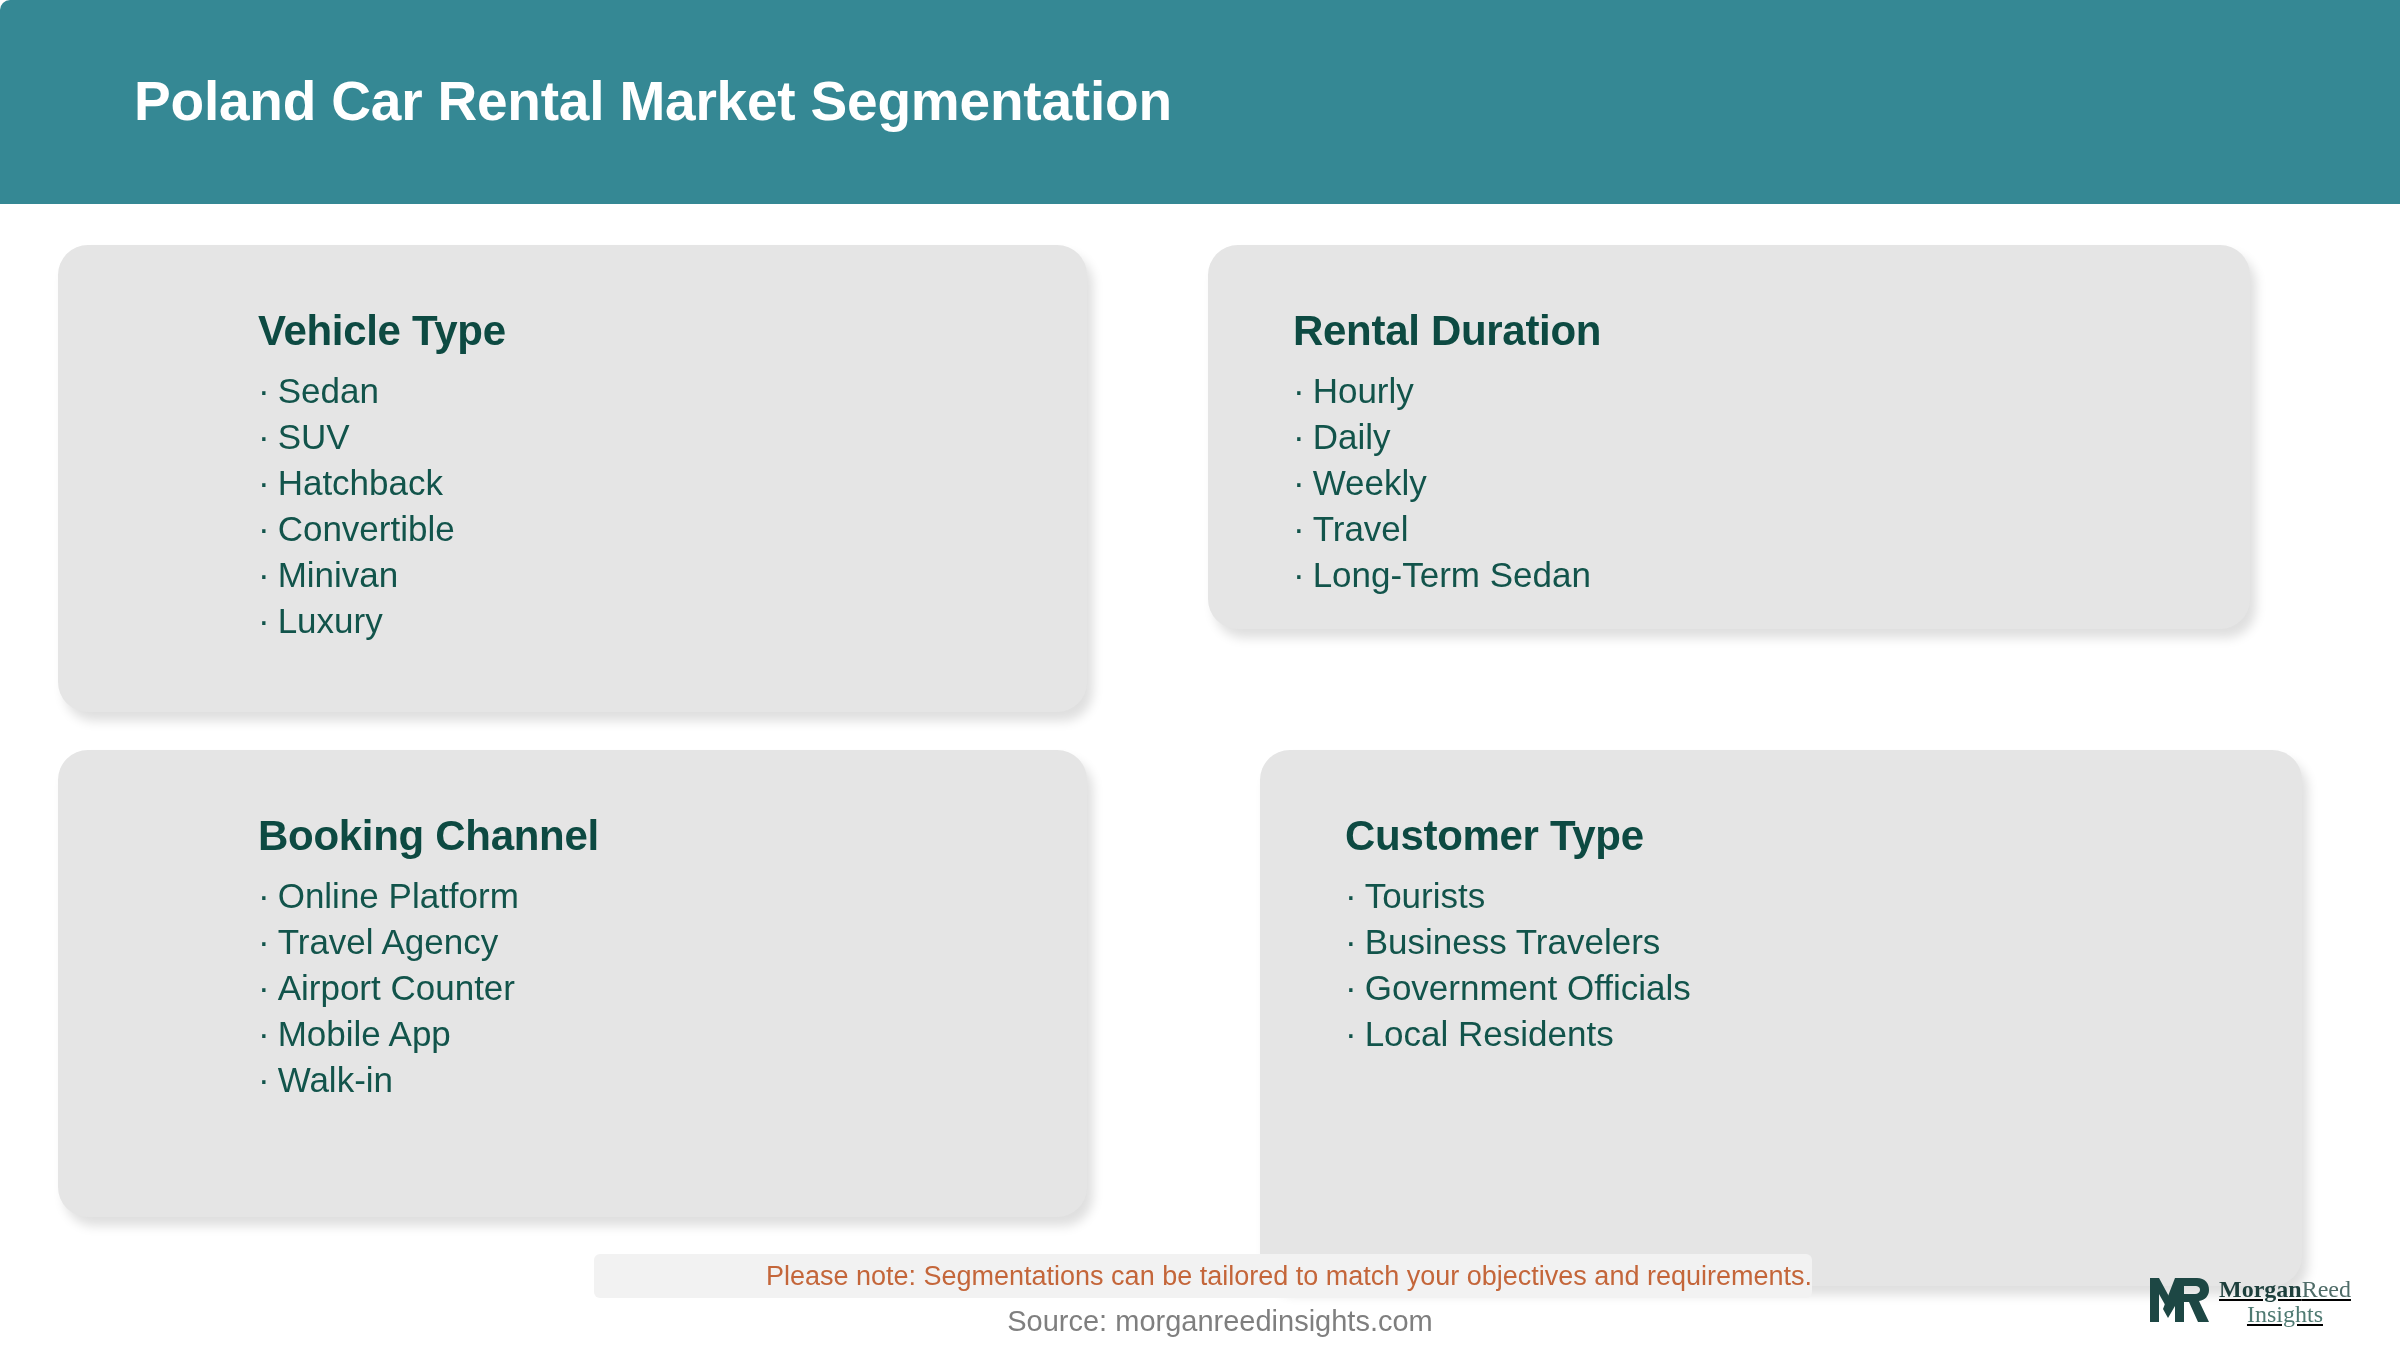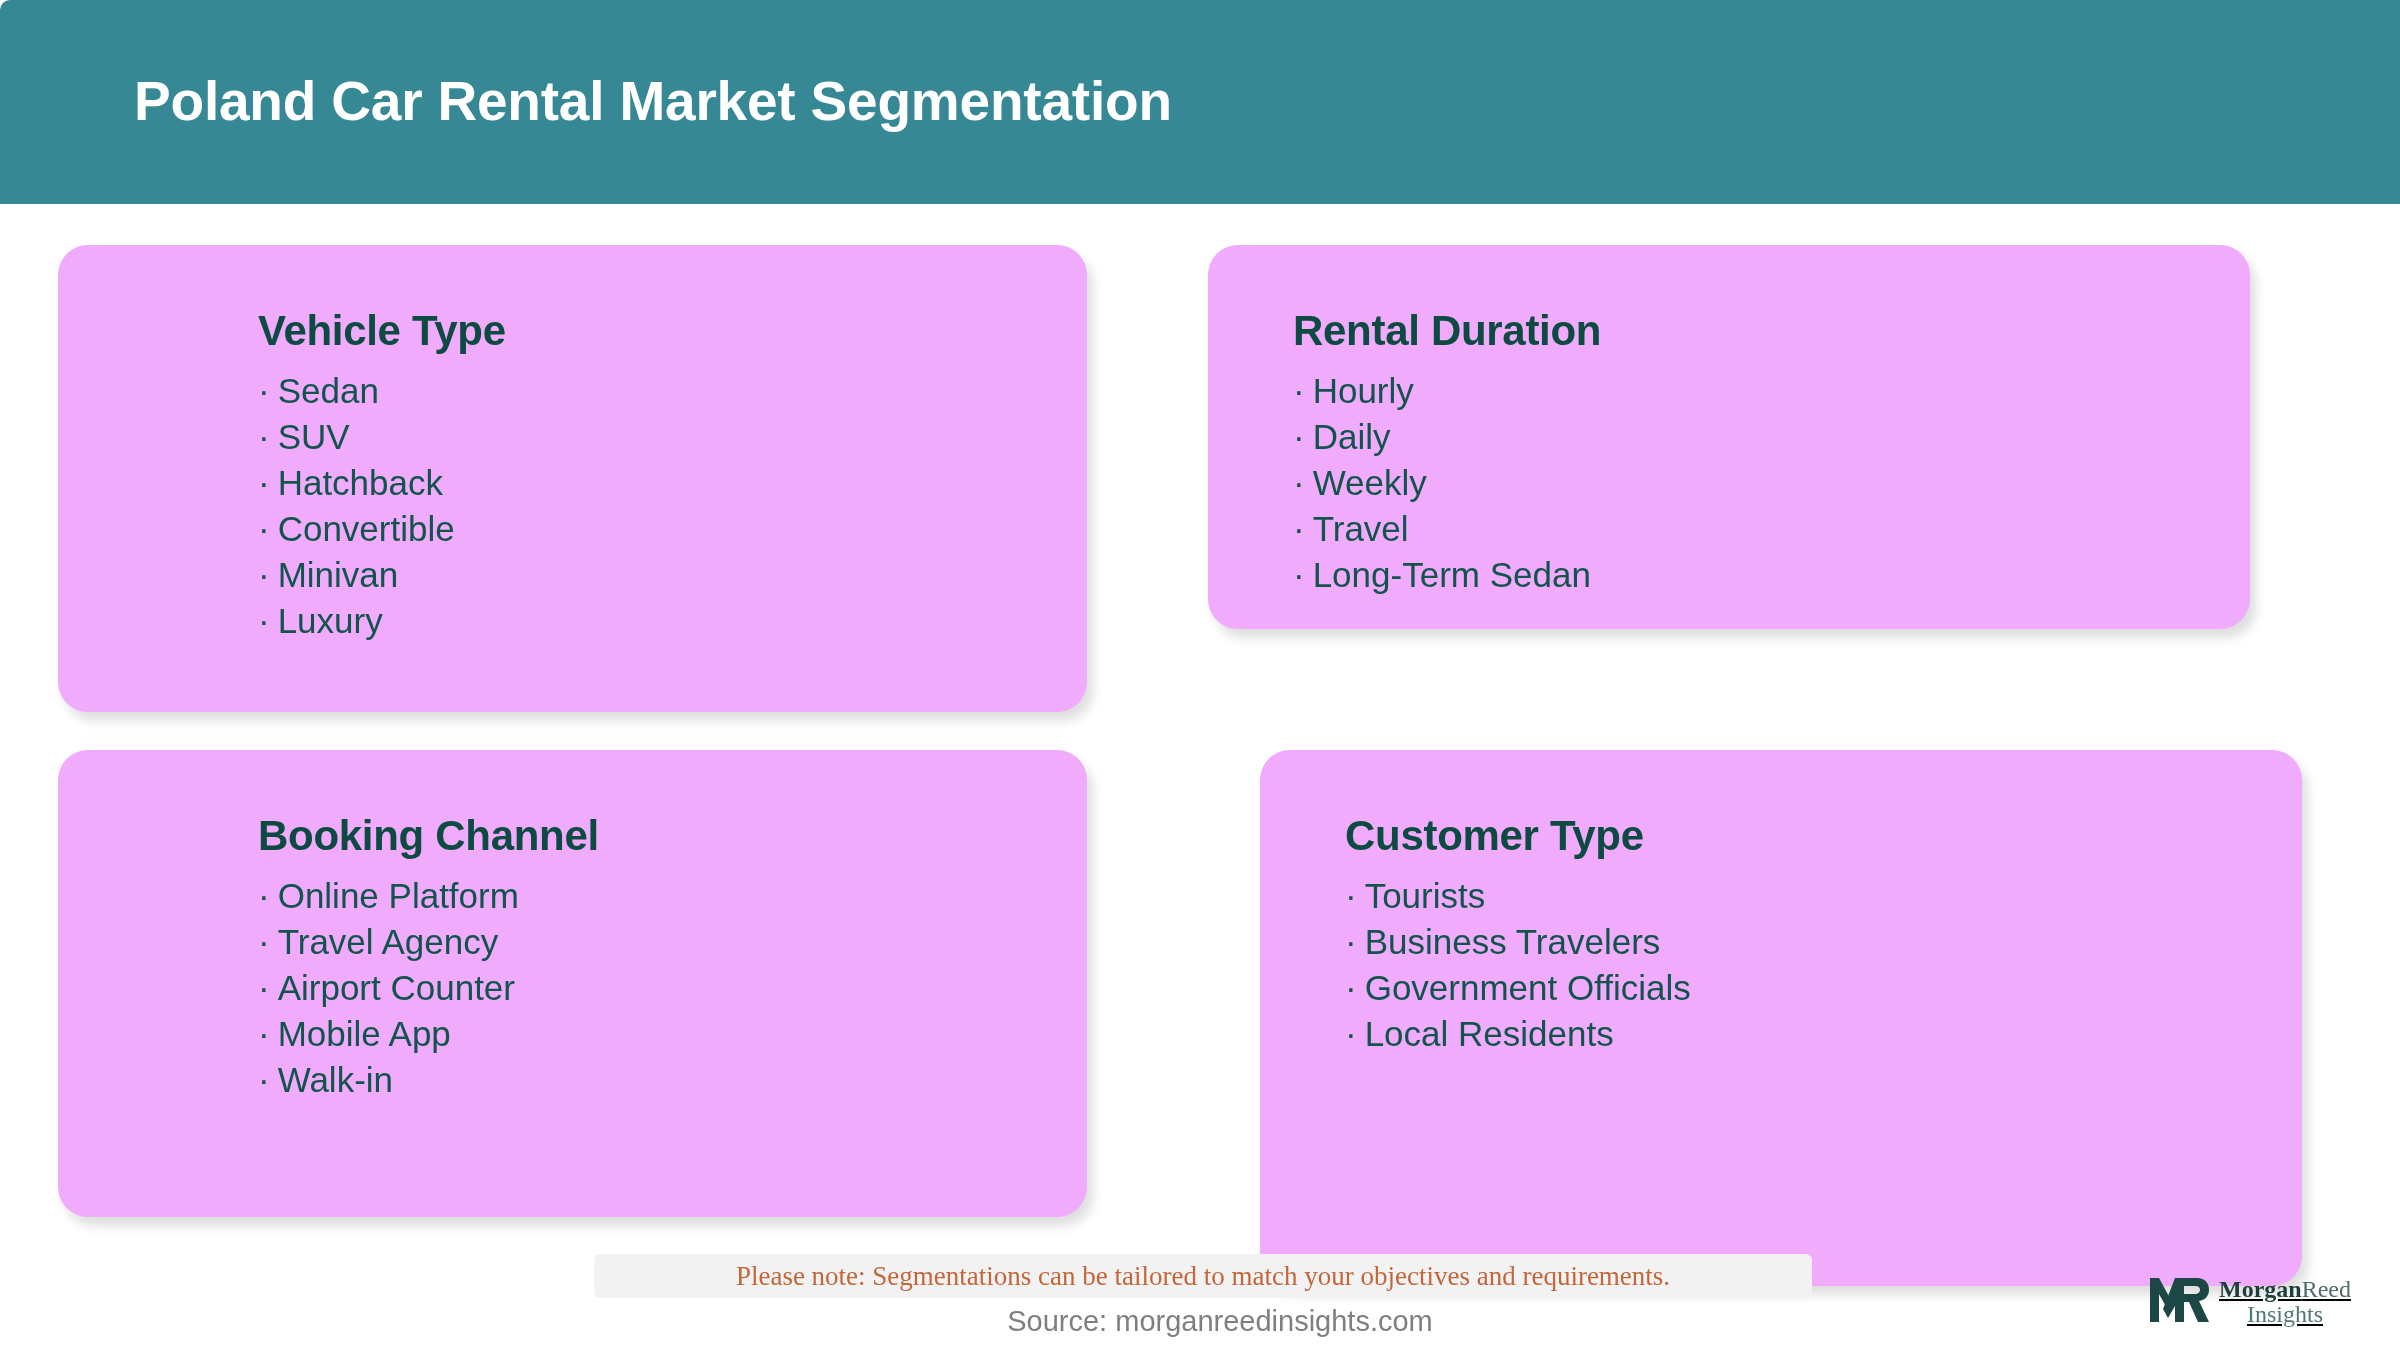--- a/index.html
+++ b/index.html
@@ -32,21 +32,21 @@
   }
 
   
   #card-grid {
     position:absolute;
     left:58px; top:245px;
     width:2192px; height:972px;
   }
   .seg-card {
     position:absolute;
-    background:#f0abfc;
+    background:#e5e5e5;
     border-radius:30px;
     box-shadow:6px 9px 11px rgba(0,0,0,0.13);
     overflow:hidden;
   }
   .seg-card.pos-0 { left:0px;    top:0px;   width:1029px; height:467px; }
   .seg-card.pos-1 { left:1150px; top:0px;   width:1042px; height:384px; }
   .seg-card.pos-2 { left:0px;    top:505px; width:1029px; height:467px; }
   .seg-card.pos-3 { left:1202px; top:505px; width:1042px; height:536px; }
 
   .card-inner { padding-top:62px; }
@@ -74,22 +74,21 @@
 
   
   #footer-note {
     position:absolute;
     left:594px; top:1254px;
     width:1218px; height:44px;
     background:#f2f2f2;
     border-radius:6px;
     display:flex;
     align-items:center;
-    justify-content:center;
-    font-family:Liberation Serif, serif;
+    justify-content:flex-end;
   }
   #footer-note-text {
     color:#c4663a;
     font-size:27px;
     white-space:nowrap;
   }
   #source-line {
     position:absolute;
     left:0; top:1305px;
     width:2400px;

